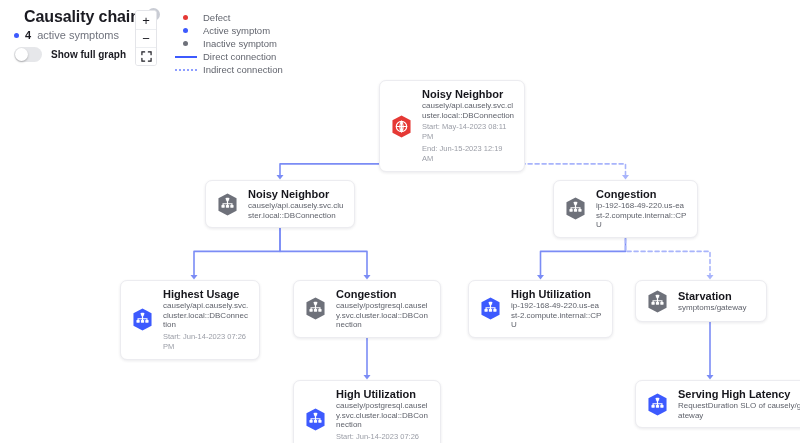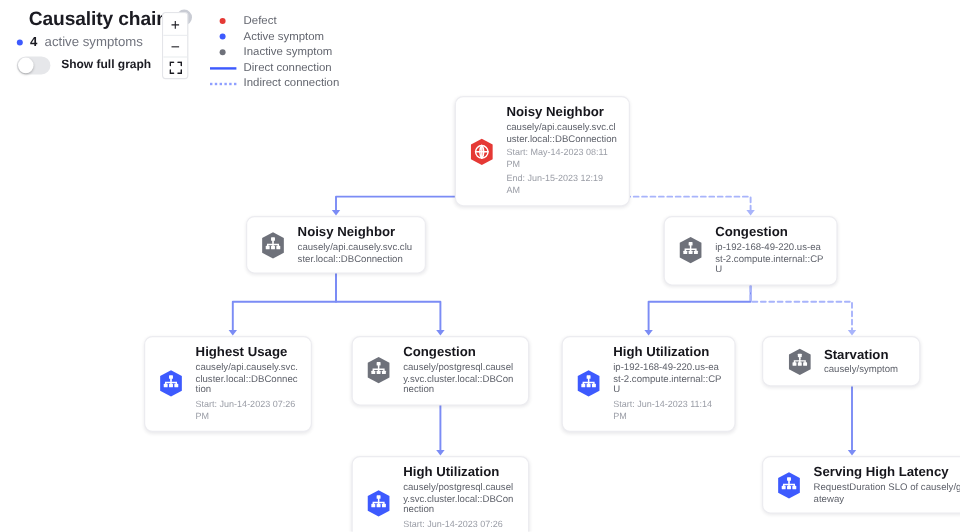--- a/index.html
+++ b/index.html
@@ -263,41 +263,40 @@
                 <rect x="11.3" y="6" width="3.4" height="3.0" rx="0.5" fill="#ffffff" stroke="none"></rect>
                 <rect x="6.7" y="13.4" width="3.4" height="3.0" rx="0.5" fill="#ffffff" stroke="none"></rect>
                 <rect x="11.3" y="13.4" width="3.4" height="3.0" rx="0.5" fill="#ffffff" stroke="none"></rect>
                 <rect x="15.9" y="13.4" width="3.4" height="3.0" rx="0.5" fill="#ffffff" stroke="none"></rect>
               </g>
             </svg>
           </div>
           <div class="ntext">
             <div class="ntitle">High Utilization</div>
             <div class="nsub">ip-192-168-49-220.us-east-2.compute.internal::CPU</div>
-            <div class="nmeta">Start: Jun-14-2023 11:14 PM</div>
-          </div>
-        </div>
-        <div class="node" style="left: 635px; top: 212px; width: 132px; min-height: 42px; justify-content: center;">
+          </div>
+        </div>
+        <div class="node" style="left: 635px; top: 212px; width: 132px; min-height: 42px;">
           <div class="nico">
             <svg class="hexwrap" viewBox="0 0 26 26">
               <path d="M13 1.6 L22.4 6.6 L22.4 19.4 L13 24.4 L3.6 19.4 L3.6 6.6 Z" fill="#6e717a"></path>
               <g stroke="#ffffff" stroke-width="1.25" fill="none" stroke-linecap="round">
                 <path d="M13 7.4v2.6"></path>
                 <path d="M8.4 13.6v-1.4h9.2v1.4"></path>
                 <path d="M13 10v3.6"></path>
                 <rect x="11.3" y="6" width="3.4" height="3.0" rx="0.5" fill="#ffffff" stroke="none"></rect>
                 <rect x="6.7" y="13.4" width="3.4" height="3.0" rx="0.5" fill="#ffffff" stroke="none"></rect>
                 <rect x="11.3" y="13.4" width="3.4" height="3.0" rx="0.5" fill="#ffffff" stroke="none"></rect>
                 <rect x="15.9" y="13.4" width="3.4" height="3.0" rx="0.5" fill="#ffffff" stroke="none"></rect>
               </g>
             </svg>
           </div>
           <div class="ntext">
             <div class="ntitle">Starvation</div>
-            <div class="nsub">causely/symptom</div>
+            <div class="nsub">symptoms/gateway</div>
           </div>
         </div>
         <div class="node" style="left: 293px; top: 312px; width: 148px; min-height: 55px;">
           <div class="nico">
             <svg class="hexwrap" viewBox="0 0 26 26">
               <path d="M13 1.6 L22.4 6.6 L22.4 19.4 L13 24.4 L3.6 19.4 L3.6 6.6 Z" fill="#3d5afe"></path>
               <g stroke="#ffffff" stroke-width="1.25" fill="none" stroke-linecap="round">
                 <path d="M13 7.4v2.6"></path>
                 <path d="M8.4 13.6v-1.4h9.2v1.4"></path>
                 <path d="M13 10v3.6"></path>

